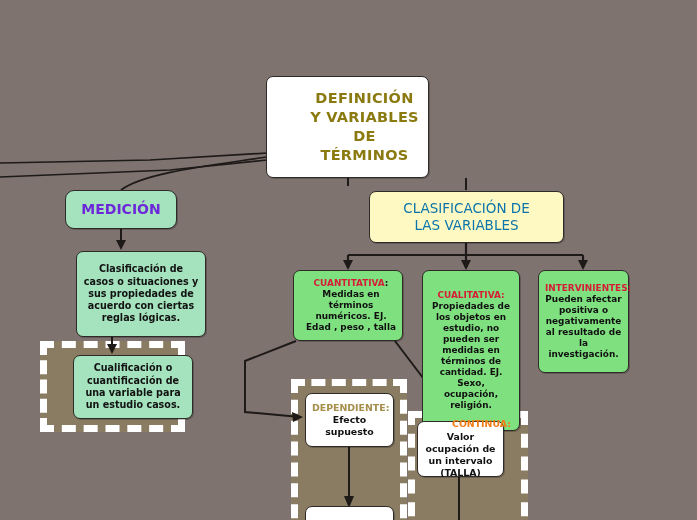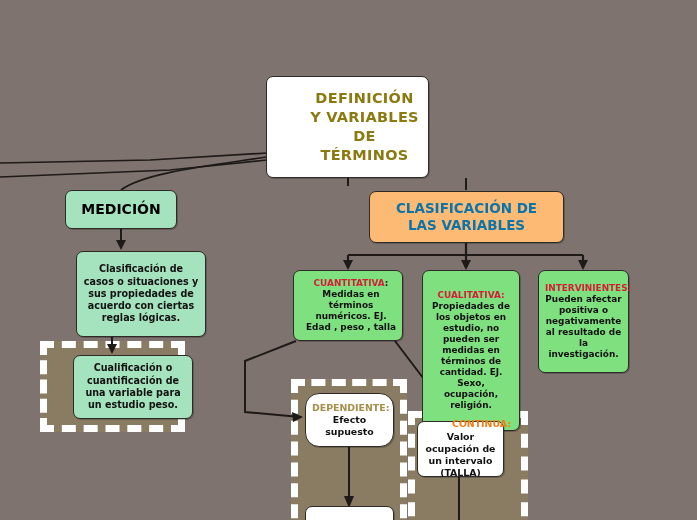--- a/index.html
+++ b/index.html
@@ -50,35 +50,36 @@
   .n-root {
     background: #ffffff;
     color: #8a7a10;
     font-weight: bold;
     font-size: 14.5px;
     letter-spacing: .3px;
     line-height: 1.32;
   }
   .n-mint {
     background: #a4e3bd;
-    color: #000000;
-    font-weight: bold;
+    color: #6d28d9;
+    font-weight: bold;
+    border-radius: 9px;
   }
   .n-mint-body {
     background: #a4e3bd;
     color: #121212;
     font-weight: bold;
     font-size: 9.6px;
     line-height: 1.28;
     margin-left: 20px;
   }
   .n-green {
-    background: #fdba74;
+    background: #fef9c3;
     color: #0a74ab;
-    font-weight: bold;
+    font-weight: normal;
   }
   .n-green-body {
     background: #7fe07f;
     color: #101010;
     font-weight: bold;
     font-size: 8.9px;
     line-height: 1.24;
   }
   .n-white {
     background: #ffffff;
@@ -164,21 +165,21 @@
 
   <div class="node n-mint" style="left:65px; top:190px; width:112px; height:39px; font-size:14px;">
     <span class="txt">MEDICIÓN</span>
   </div>
 
   <div class="node n-mint-body" style="left:56px; top:251px; width:130px; height:86px;">
     <span class="txt">Clasificación de casos o situaciones y sus propiedades de acuerdo con ciertas reglas lógicas.</span>
   </div>
 
   <div class="node n-mint-body" style="left:53px; top:355px; width:120px; height:64px;">
-    <span class="txt">Cualificación o cuantificación de una variable para un estudio peso.</span>
+    <span class="txt">Cualificación o cuantificación de una variable para un estudio casos.</span>
   </div>
 
   <div class="node n-green" style="left:369px; top:191px; width:195px; height:52px; font-size:13.5px; line-height:1.25;">
     <div class="txt">
       <div>CLASIFICACIÓN DE</div>
       <div>LAS VARIABLES</div>
     </div>
   </div>
 
   <div class="node n-green-body" style="left:293px; top:270px; width:110px; height:71px;padding-left:12px;">
@@ -192,21 +193,21 @@
       <span class="kw-red">CUALITATIVA:</span><span> Propiedades de los objetos en estudio, no pueden ser medidas en términos de cantidad. EJ. Sexo, ocupación, religión.</span>
     </span>
   </div>
 
   <div class="node n-green-body" style="left:538px; top:270px; width:91px; height:103px;">
     <span class="txt">
       <span class="kw-red">INTERVINIENTES:</span><span> Pueden afectar positiva o negativamente al resultado de la investigación.</span>
     </span>
   </div>
 
-  <div class="node n-white" style="left:305px; top:393px; width:89px; height:54px;border-radius:14px;">
+  <div class="node n-white" style="left:305px; top:393px; width:89px; height:54px;">
     <span class="txt">
       <span class="kw-gold">DEPENDIENTE:</span><span> Efecto supuesto</span>
     </span>
   </div>
 
   <div class="node n-white" style="left:417px; top:421px; width:87px; height:56px;">
     <div class="txt">
       <div class="kw-orange">CONTINUA:</div>
       <div>Valor ocupación de un intervalo (TALLA)</div>
     </div>

